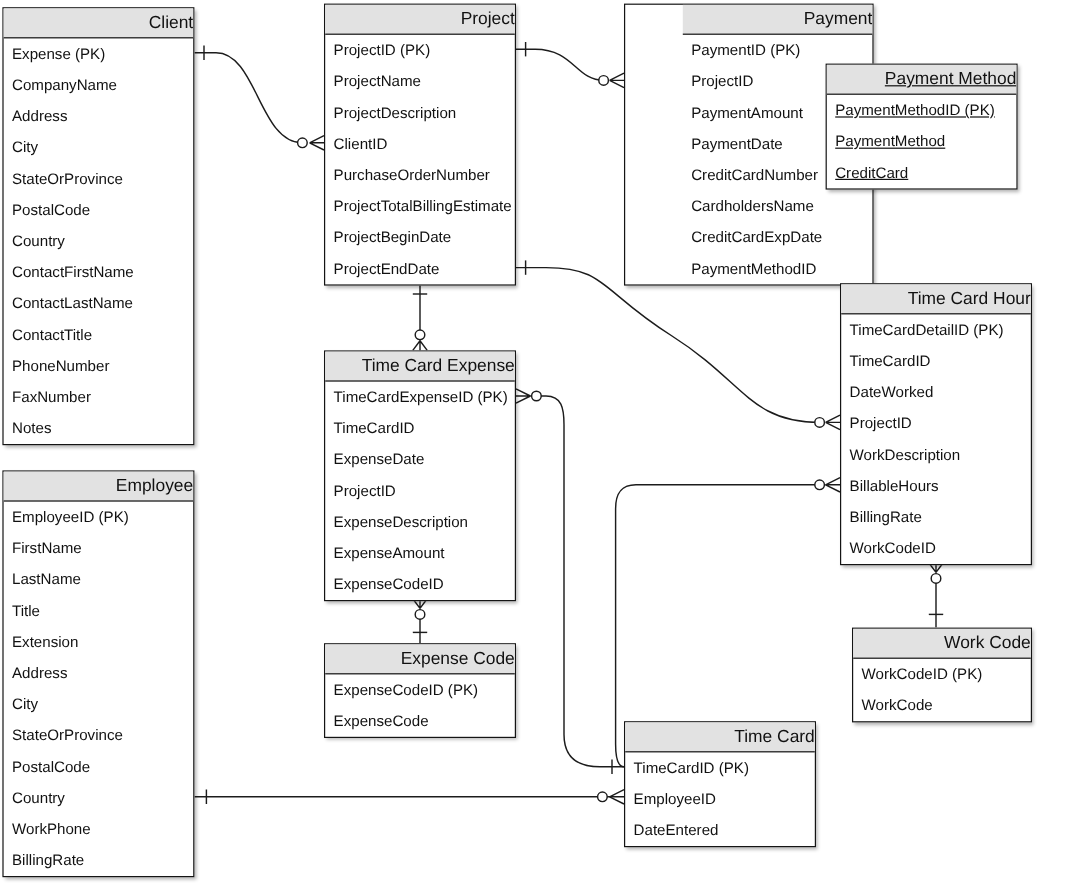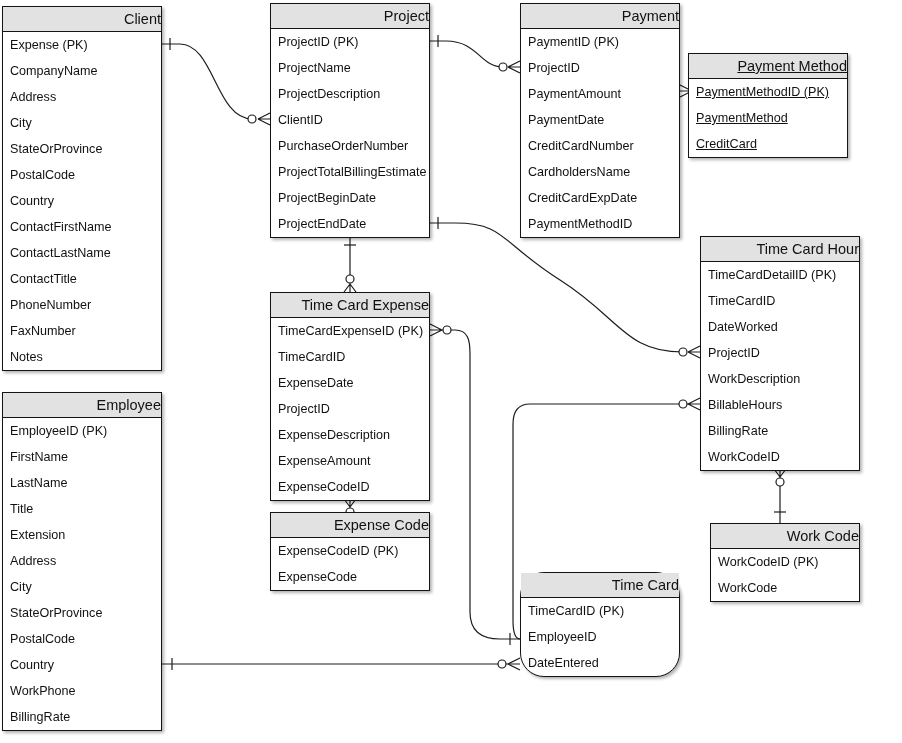--- a/index.html
+++ b/index.html
@@ -136,21 +136,21 @@
         <div class="field">ProjectName</div>
         <div class="field">ProjectDescription</div>
         <div class="field">ClientID</div>
         <div class="field">PurchaseOrderNumber</div>
         <div class="field">ProjectTotalBillingEstimate</div>
         <div class="field">ProjectBeginDate</div>
         <div class="field">ProjectEndDate</div>
       </div>
   </div>
 
-  <div class="entity" style="left:520px;top:3px;width:158px;">
+  <div class="entity" style="left:520px;top:3px;width:158px;padding-left:48px;">
     <div class="entity-header">Payment</div>
     <div>
         <div class="field">PaymentID (PK)</div>
         <div class="field">ProjectID</div>
         <div class="field">PaymentAmount</div>
         <div class="field">PaymentDate</div>
         <div class="field">CreditCardNumber</div>
         <div class="field">CardholdersName</div>
         <div class="field">CreditCardExpDate</div>
         <div class="field">PaymentMethodID</div>
@@ -186,37 +186,37 @@
         <div class="field">TimeCardExpenseID (PK)</div>
         <div class="field">TimeCardID</div>
         <div class="field">ExpenseDate</div>
         <div class="field">ProjectID</div>
         <div class="field">ExpenseDescription</div>
         <div class="field">ExpenseAmount</div>
         <div class="field">ExpenseCodeID</div>
       </div>
   </div>
 
-  <div class="entity" style="left:270px;top:512px;width:158px;">
+  <div class="entity" style="left:270px;top:536px;width:158px;">
     <div class="entity-header">Expense Code</div>
     <div>
         <div class="field">ExpenseCodeID (PK)</div>
         <div class="field">ExpenseCode</div>
       </div>
   </div>
 
   <div class="entity" style="left:710px;top:523px;width:148px;">
     <div class="entity-header">Work Code</div>
     <div>
         <div class="field">WorkCodeID (PK)</div>
         <div class="field">WorkCode</div>
       </div>
   </div>
 
-  <div class="entity" style="left:520px;top:572px;width:158px;border-radius:24px;">
+  <div class="entity" style="left:520px;top:601px;width:158px;">
     <div class="entity-header">Time Card</div>
     <div>
         <div class="field">TimeCardID (PK)</div>
         <div class="field">EmployeeID</div>
         <div class="field">DateEntered</div>
       </div>
   </div>
 
 </div>
 

